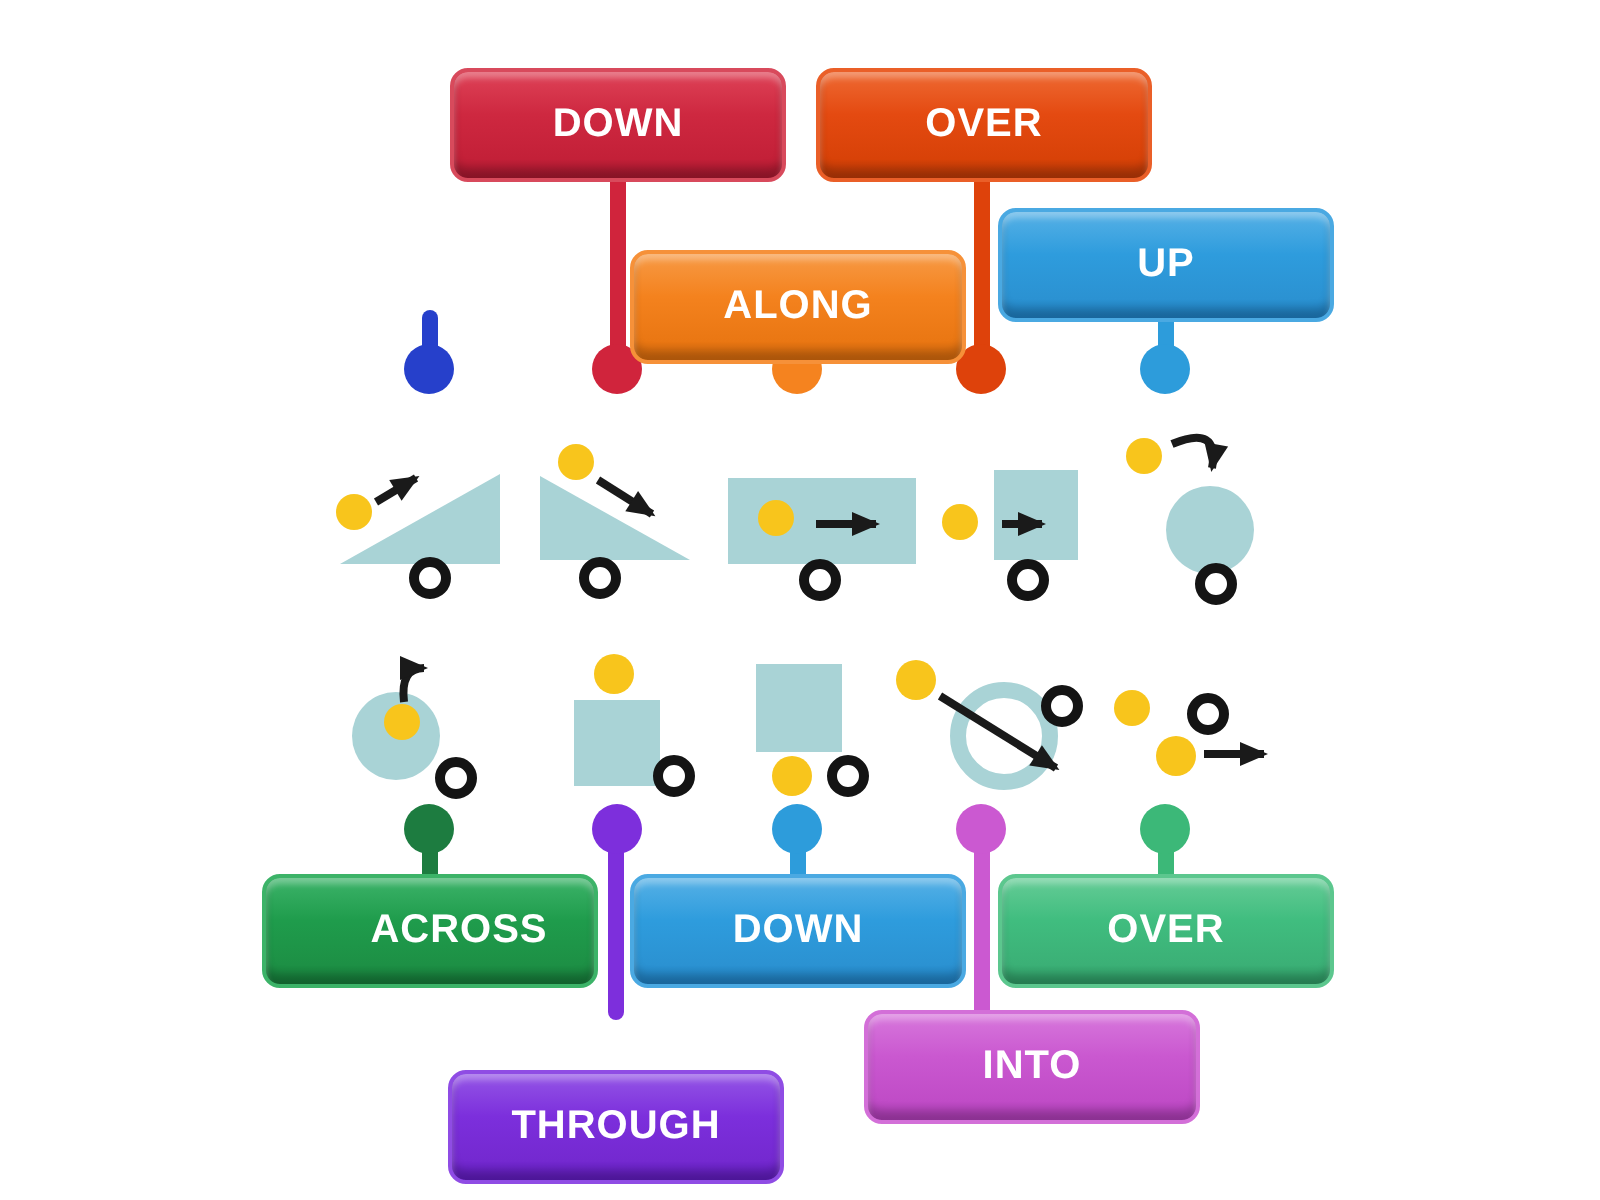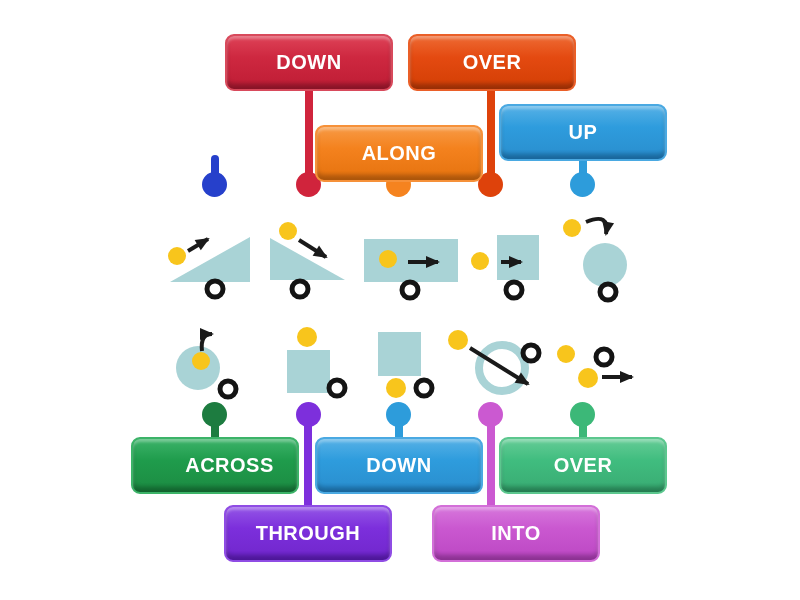--- a/index.html
+++ b/index.html
@@ -151,16 +151,16 @@
   <div class="lbl lbl-down" style="left:225px; top:34px;">DOWN</div>
   <div class="lbl lbl-under" style="left:408px; top:34px;">OVER</div>
 
   <div class="lbl lbl-along" style="left:315px; top:104px;margin-top:21px;">ALONG</div>
   <div class="lbl lbl-up" style="left:499px; top:104px;">UP</div>
 
   <div class="lbl lbl-across" style="left:131px; top:437px;">ACROSS</div>
   <div class="lbl lbl-past" style="left:315px; top:437px;">DOWN</div>
   <div class="lbl lbl-over" style="left:499px; top:437px;">OVER</div>
 
-  <div class="lbl lbl-through" style="left:224px; top:505px;">THROUGH</div>
+  <div class="lbl lbl-through" style="left:224px; top:535px;">THROUGH</div>
   <div class="lbl lbl-into" style="left:432px; top:505px;">INTO</div>
 
 </div>
 
 </body></html>

